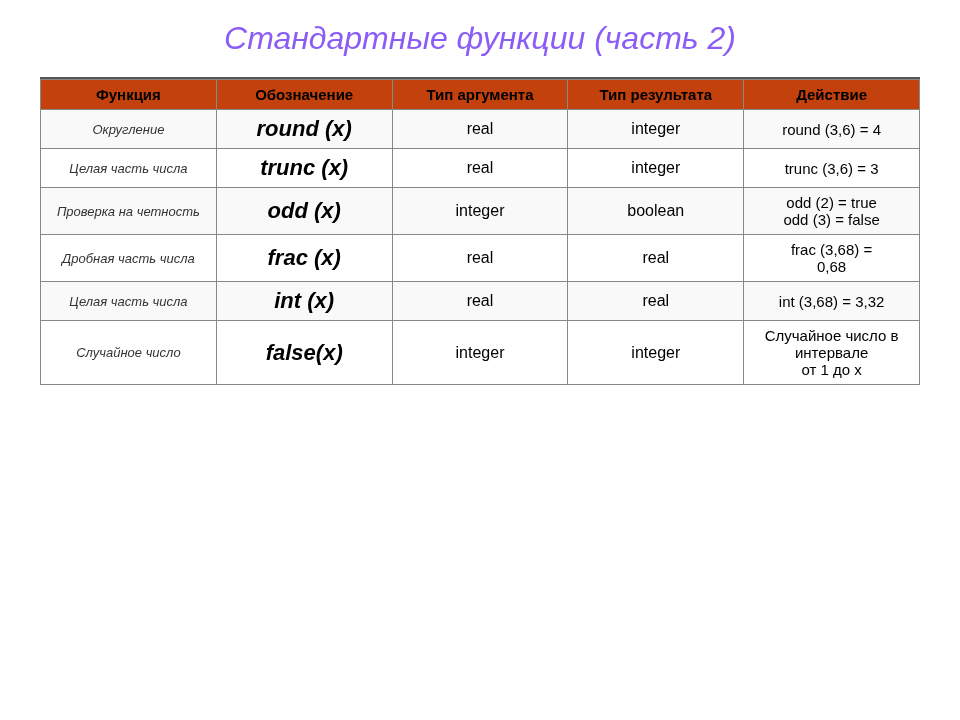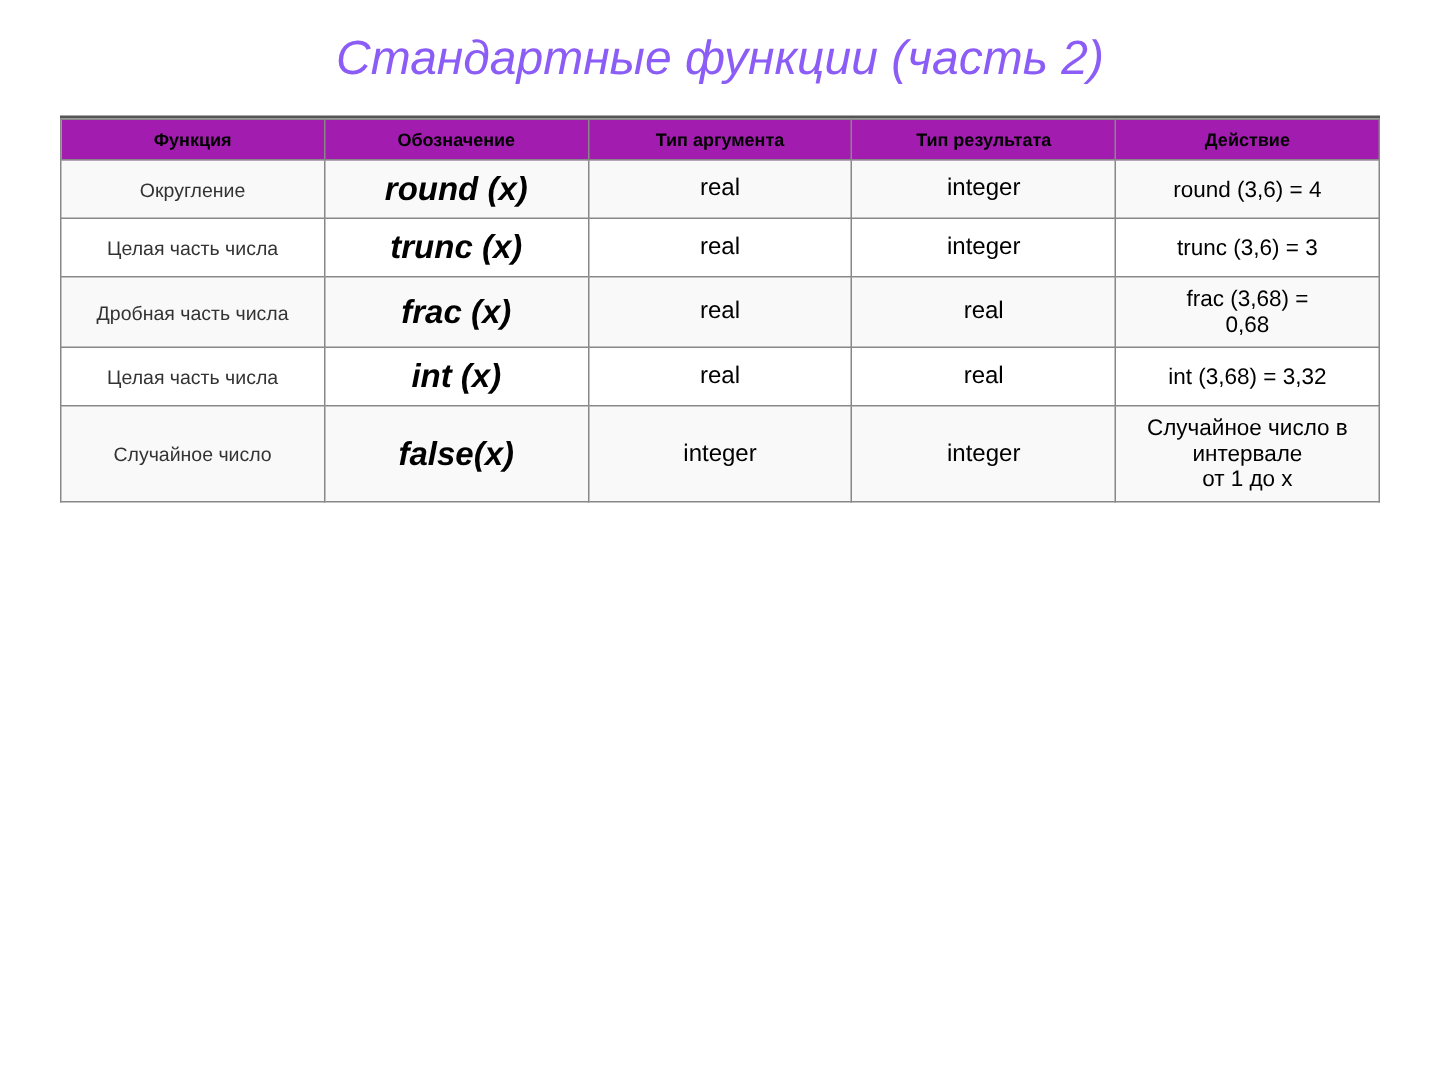--- a/index.html
+++ b/index.html
@@ -37,29 +37,30 @@
     }
 
     th, td {
       border: 1px solid #888;
       padding: 6px 8px;
       text-align: center;
       vertical-align: middle;
     }
 
     thead th {
-      background: #a21caf;
+      background: #c2410c;
       font-weight: bold;
-      font-size: 12px;
+      font-size: 15px;
     }
 
     .row-label {
       font-size: 13px;
       color: #333;
       font-weight: normal;
+      font-style: italic;
     }
 
     .notation-cell {
       font-weight: bold;
       font-size: 22px;
       font-style: italic;
     }
 
     .type-cell {
       font-size: 16px;
@@ -116,20 +117,28 @@
         <td class="action-cell" style="white-space: pre-line;">round (3,6) = 4</td>
       </tr>
       <tr>
         <td class="row-label">Целая часть числа</td>
         <td class="notation-cell">trunc (x)</td>
         <td class="type-cell">real</td>
         <td class="type-cell">integer</td>
         <td class="action-cell" style="white-space: pre-line;">trunc (3,6) = 3</td>
       </tr>
       <tr>
+        <td class="row-label">Проверка на четность</td>
+        <td class="notation-cell">odd (x)</td>
+        <td class="type-cell">integer</td>
+        <td class="type-cell">boolean</td>
+        <td class="action-cell" style="white-space: pre-line;">odd (2) = true
+odd (3) = false</td>
+      </tr>
+      <tr>
         <td class="row-label">Дробная часть числа</td>
         <td class="notation-cell">frac (x)</td>
         <td class="type-cell">real</td>
         <td class="type-cell">real</td>
         <td class="action-cell" style="white-space: pre-line;">frac (3,68) =
 0,68</td>
       </tr>
       <tr>
         <td class="row-label">Целая часть числа</td>
         <td class="notation-cell">int (x)</td>

